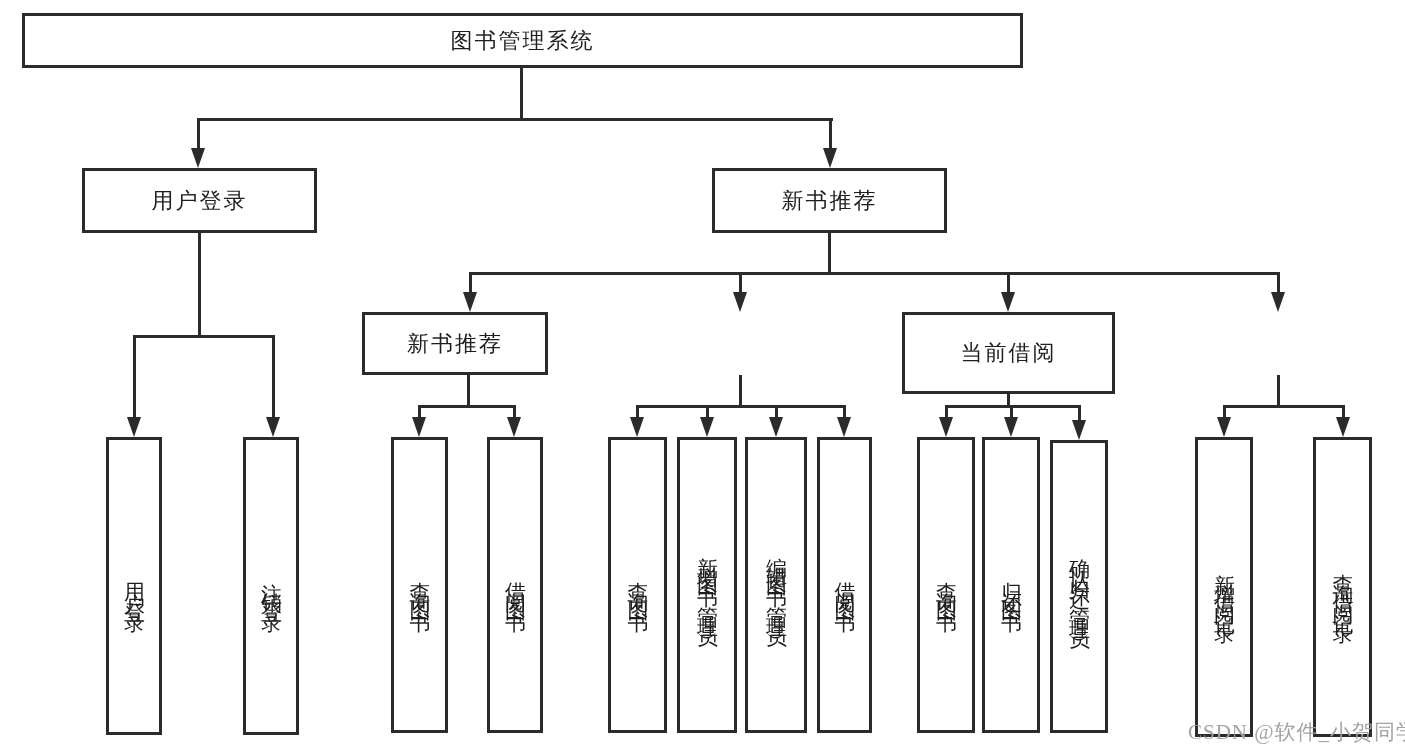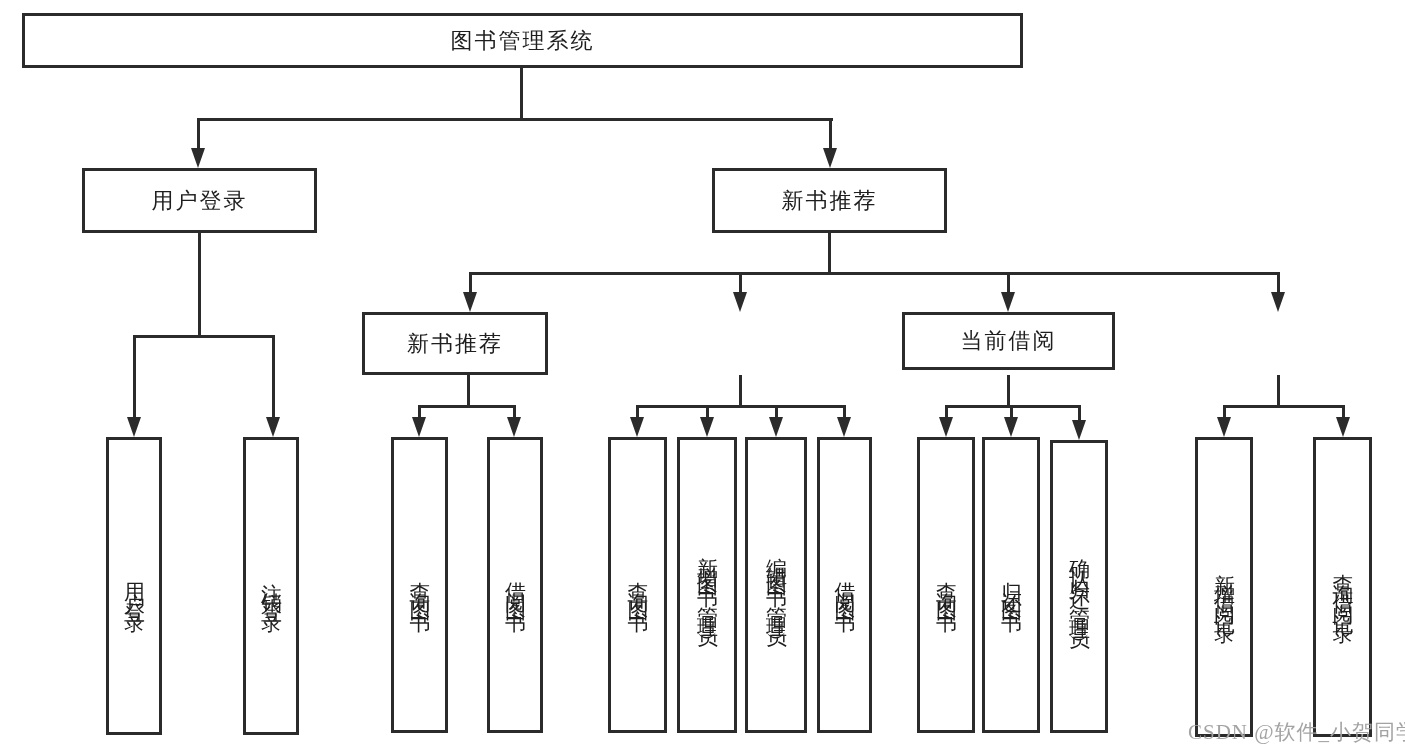--- a/index.html
+++ b/index.html
@@ -73,21 +73,21 @@
   <div class="vl" style="left:739px;top:272px;height:22px;"></div>
   <div class="ah" style="left:733px;top:292px;"></div>
   <div class="vl" style="left:1007px;top:272px;height:22px;"></div>
   <div class="ah" style="left:1001px;top:292px;"></div>
   <div class="vl" style="left:1277px;top:272px;height:22px;"></div>
   <div class="ah" style="left:1271px;top:292px;"></div>
 
   <div class="box" style="left:362px;top:312px;width:186px;height:63px;">
     <span>新书推荐</span>
   </div>
-  <div class="box" style="left:902px;top:312px;width:213px;height:58px;">
+  <div class="box" style="left:902px;top:312px;width:213px;height:82px;">
     <span>当前借阅</span>
   </div>
 
   <div class="vl" style="left:467px;top:375px;height:30px;"></div>
   <div class="hl" style="left:418px;top:405px;width:97px;"></div>
   <div class="vl" style="left:418px;top:405px;height:16px;"></div>
   <div class="ah" style="left:412px;top:417px;"></div>
   <div class="vl" style="left:513px;top:405px;height:16px;"></div>
   <div class="ah" style="left:507px;top:417px;"></div>
   <div class="box vbox" style="left:391px;top:437px;width:57px;height:296px;">

